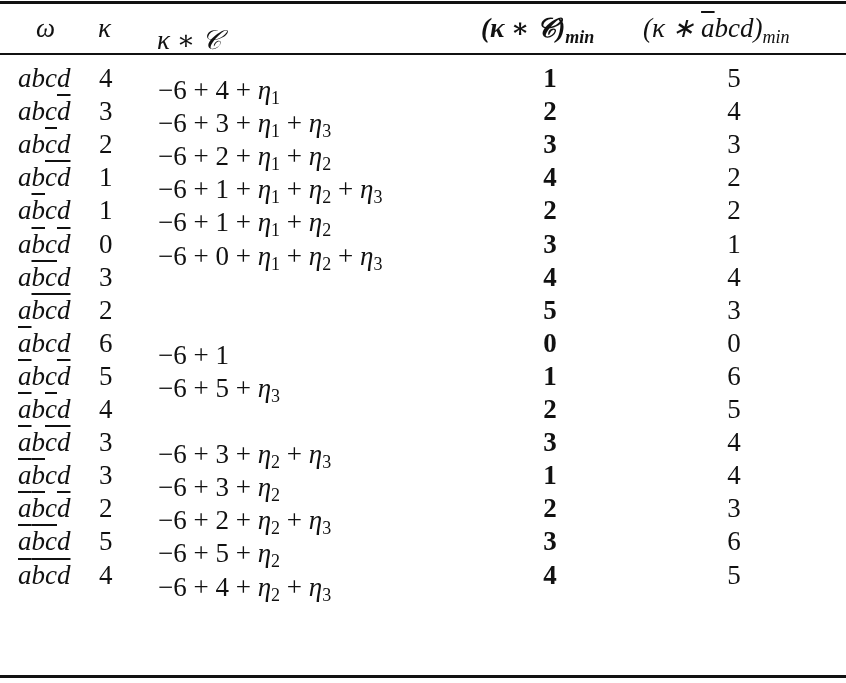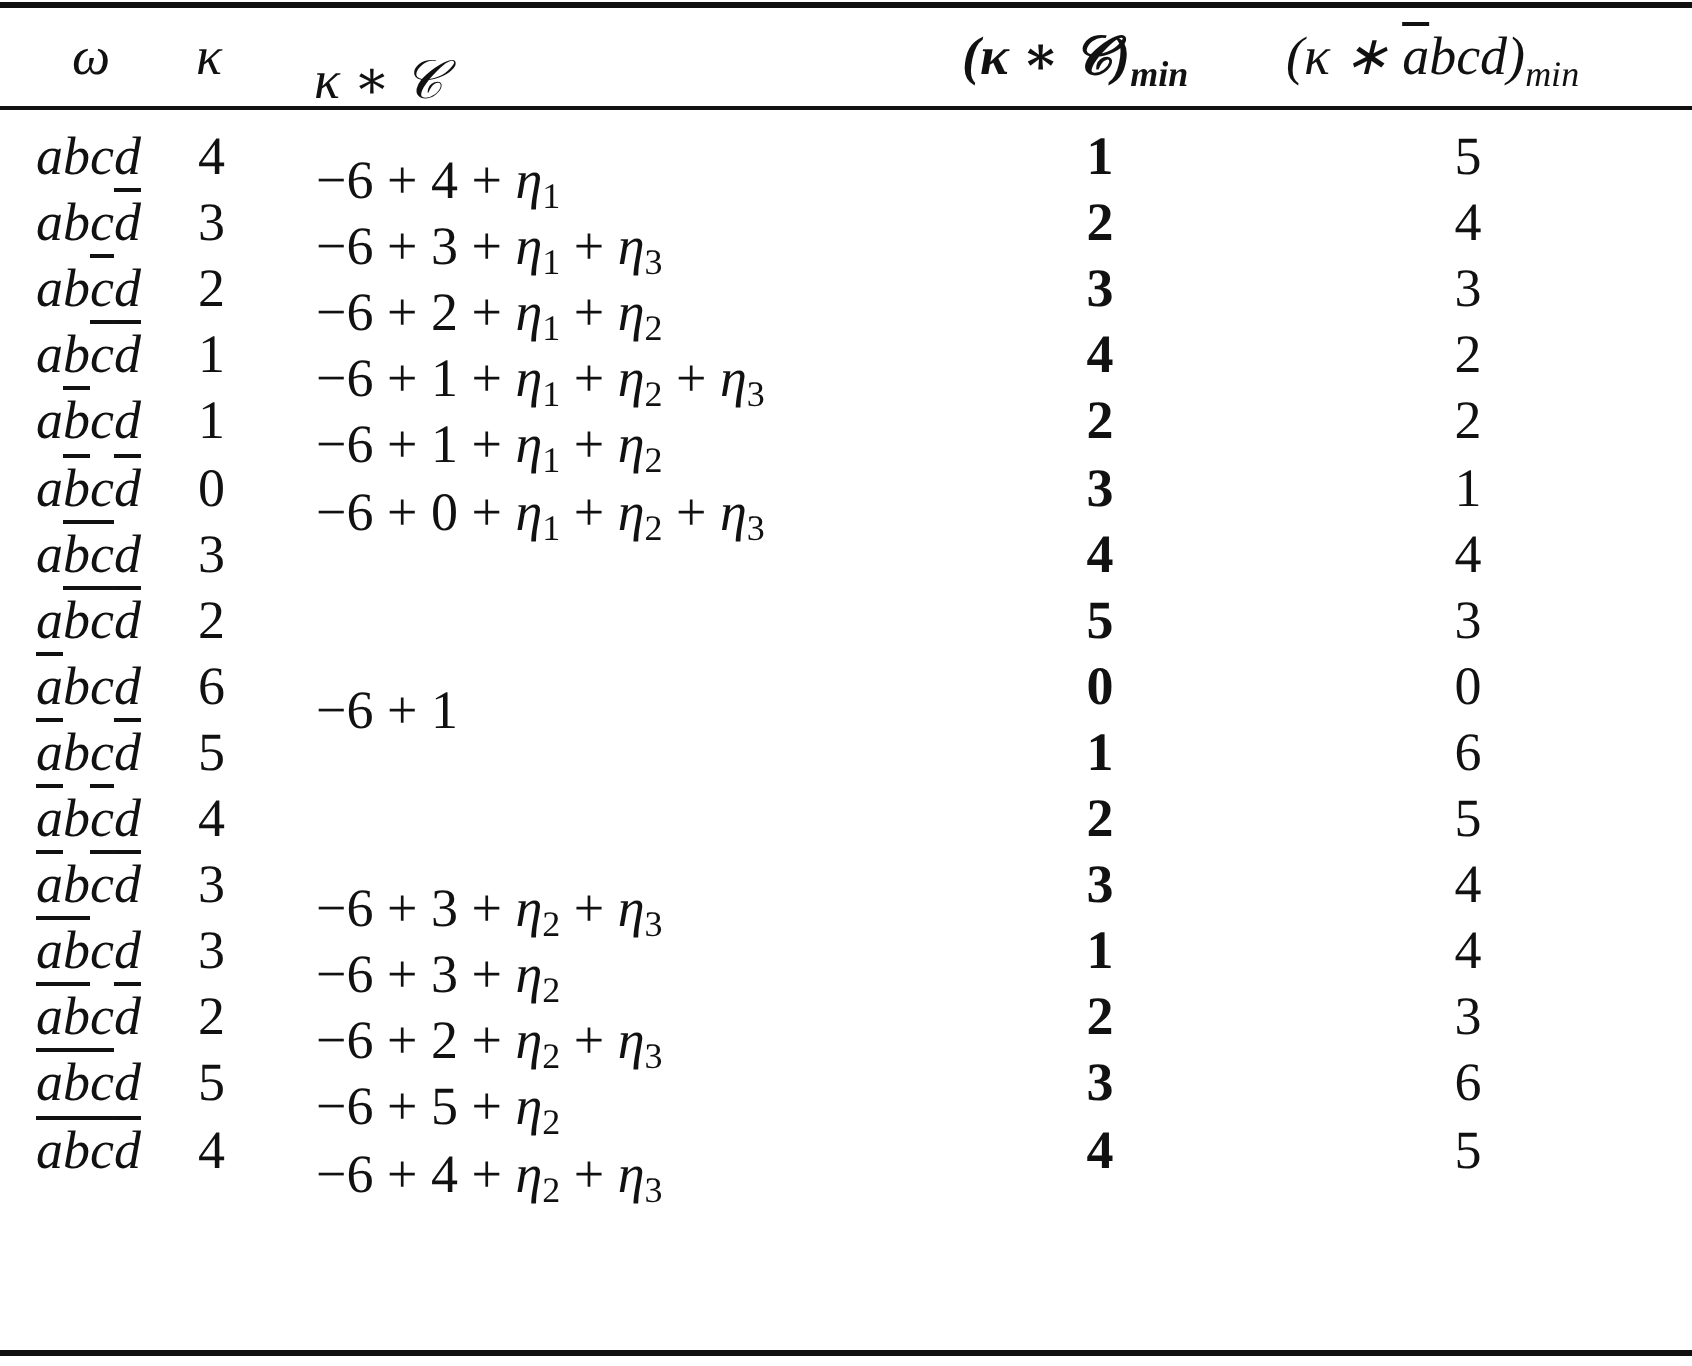--- a/index.html
+++ b/index.html
@@ -131,20 +131,21 @@
     <div class="row" style="top: 326.8px;">
       <span class="cell c-omega"><span class="ol">a</span><span>b</span><span>c</span><span>d</span></span>
       <span class="cell c-kappa">6</span>
       <span class="cell c-expr"><span>−6 + 1</span></span>
       <span class="cell c-min1">0</span>
       <span class="cell c-min2">0</span>
     </div>
     <div class="row" style="top: 359.9px;">
       <span class="cell c-omega"><span class="ol">a</span><span>b</span><span>c</span><span class="ol">d</span></span>
       <span class="cell c-kappa">5</span>
+      <span class="cell c-expr"><span>−6 + 5</span><span> + </span><span class="eta">η<sub>3</sub></span></span>
       <span class="cell c-min1">1</span>
       <span class="cell c-min2">6</span>
     </div>
     <div class="row" style="top: 393px;">
       <span class="cell c-omega"><span class="ol">a</span><span>b</span><span class="ol">c</span><span>d</span></span>
       <span class="cell c-kappa">4</span>
       <span class="cell c-min1">2</span>
       <span class="cell c-min2">5</span>
     </div>
     <div class="row" style="top: 426.1px;">

